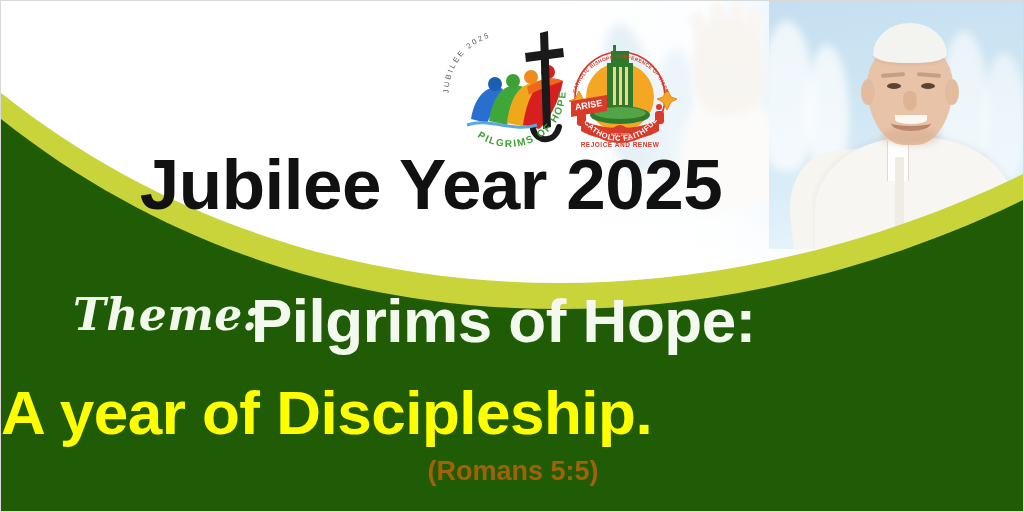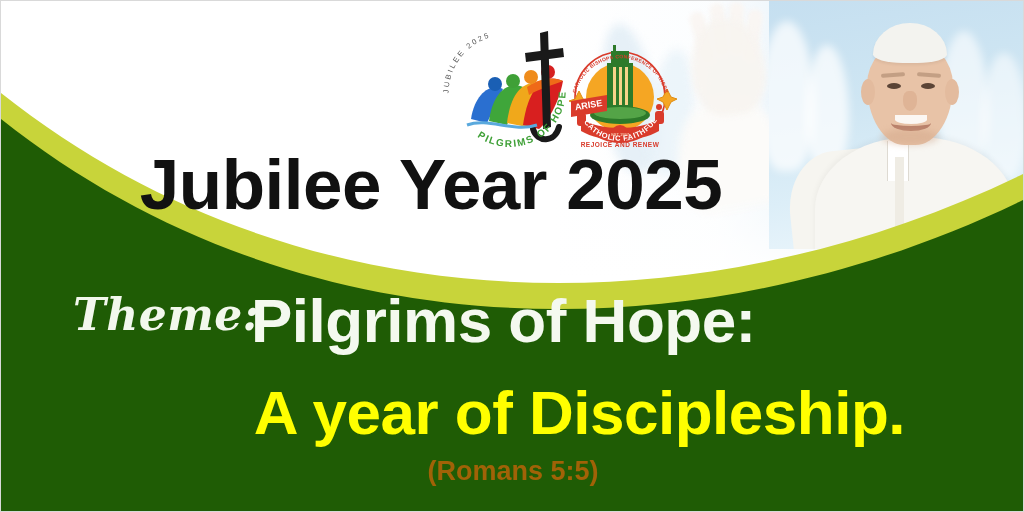--- a/index.html
+++ b/index.html
@@ -114,21 +114,21 @@
     font-size:44px; color:#f2f8ec;
     letter-spacing:0.5px;
   }
   .line1 {
     position:absolute; left:250px; top:289px;
     font-size:62px; font-weight:bold; color:#f4f9ef;
     letter-spacing:-0.5px; line-height:1;
   }
   .line2 {
     position:absolute; left:0; top:381px; width:904px;
-    text-align:right;
+    text-align:left;
     font-size:62px; font-weight:bold; color:#ffff00;
     letter-spacing:-0.5px; line-height:1;
   }
   .verse {
     position:absolute; left:0; top:455px; width:1024px;
     text-align:center;
     font-size:27px; font-weight:bold; color:#a16207;
   }
 
   

